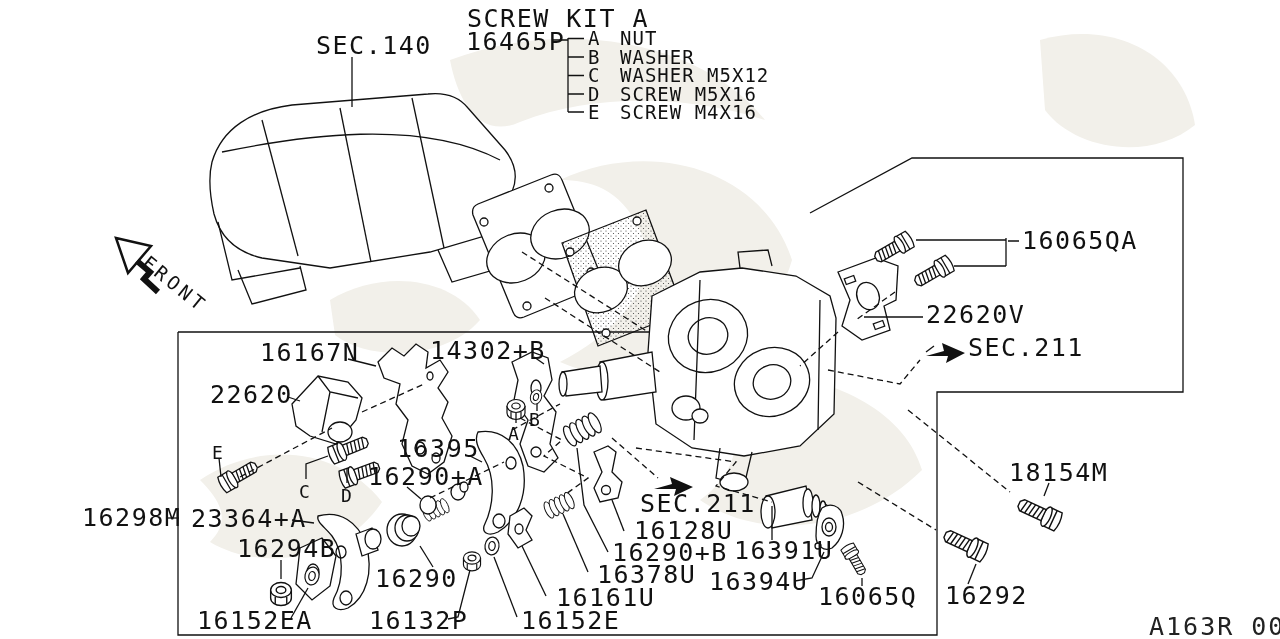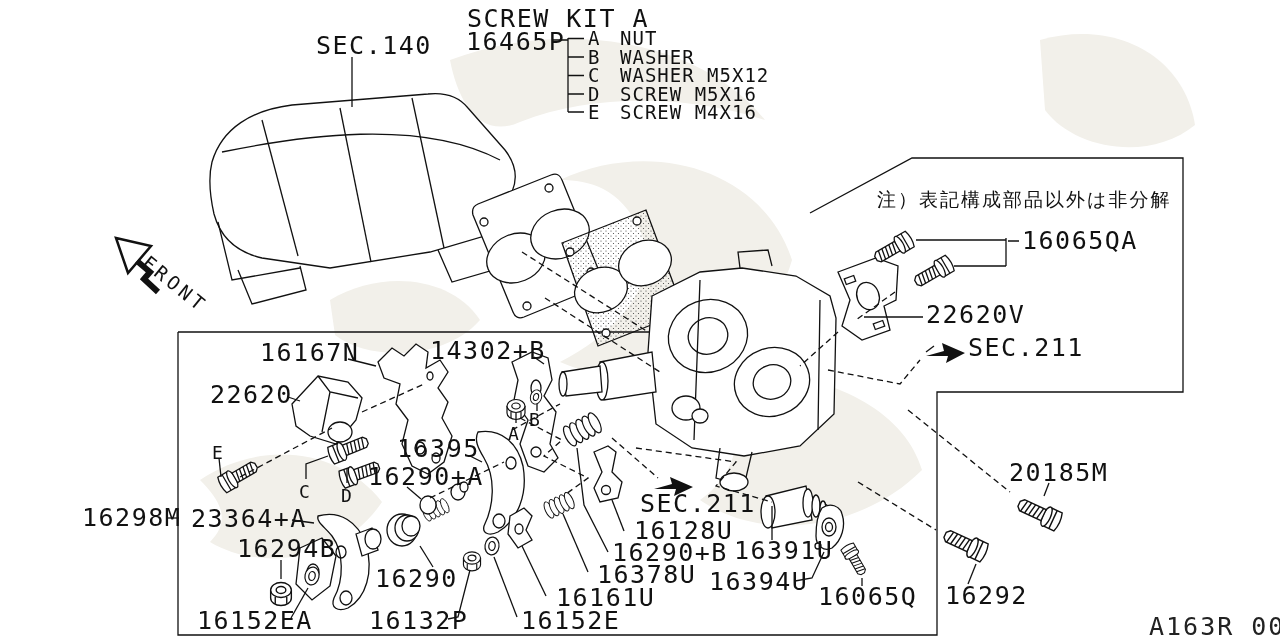--- a/index.html
+++ b/index.html
@@ -298,21 +298,20 @@
         <span class="n">SCREW M5X16</span>
       </div>
   <div class="row">
         <span class="k">E</span>
         <span class="n">SCREW M4X16</span>
       </div>
 </div>
 
 <div class="front">FRONT</div>
 
-<div class="lbl jp" style="left:877px;top:190px">注）表記構成部品以外は非分解</div>
 
 <div class="lbl" style="left:1022px;top:231px">16065QA</div>
 <div class="lbl" style="left:926px;top:305px">22620V</div>
 <div class="lbl" style="left:968px;top:338px">SEC.211</div>
 <div class="lbl" style="left:260px;top:343px">16167N</div>
 <div class="lbl" style="left:430px;top:341px">14302+B</div>
 <div class="lbl" style="left:210px;top:385px">22620</div>
 <div class="lbl" style="left:397px;top:439px">16395</div>
 <div class="lbl" style="left:368px;top:467px">16290+A</div>
 <div class="lbl" style="left:82px;top:508px">16298M</div>
@@ -324,21 +323,21 @@
 <div class="lbl" style="left:521px;top:611px">16152E</div>
 <div class="lbl" style="left:556px;top:588px">16161U</div>
 <div class="lbl" style="left:597px;top:565px">16378U</div>
 <div class="lbl" style="left:612px;top:543px">16290+B</div>
 <div class="lbl" style="left:634px;top:521px">16128U</div>
 <div class="lbl" style="left:640px;top:494px">SEC.211</div>
 <div class="lbl" style="left:734px;top:541px">16391U</div>
 <div class="lbl" style="left:709px;top:572px">16394U</div>
 <div class="lbl" style="left:818px;top:587px">16065Q</div>
 <div class="lbl" style="left:945px;top:586px">16292</div>
-<div class="lbl" style="left:1009px;top:463px">20185M</div>
+<div class="lbl" style="left:1009px;top:463px">18154M</div>
 
 <div class="lbl small" style="left:212px;top:443px">E</div>
 <div class="lbl small" style="left:299px;top:482px">C</div>
 <div class="lbl small" style="left:341px;top:486px">D</div>
 <div class="lbl small" style="left:508px;top:424px">A</div>
 <div class="lbl small" style="left:529px;top:410px">B</div>
 
 <div class="lbl code" style="left:1149px;top:617px">A163R 0095</div>
 
 </div>

